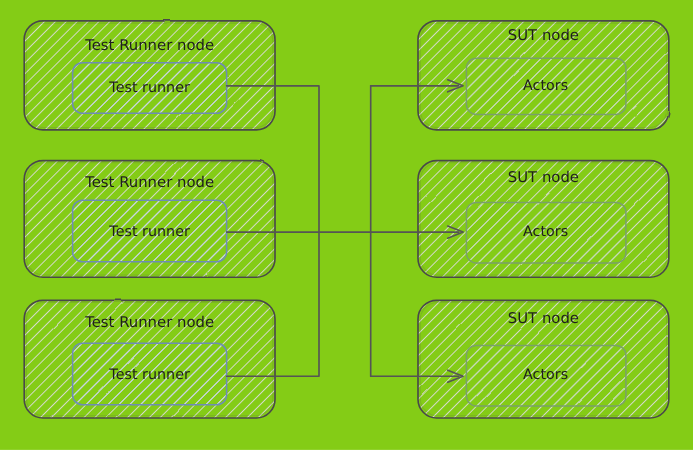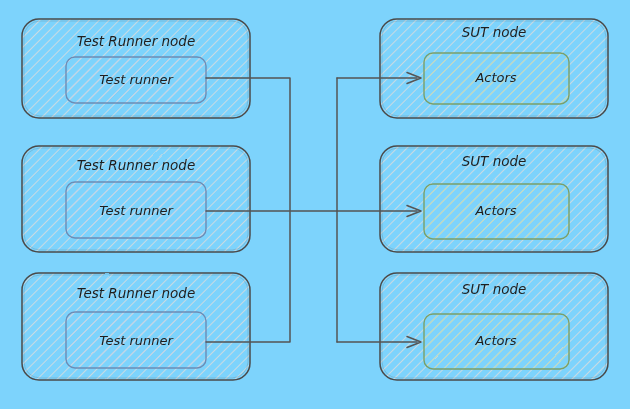--- a/index.html
+++ b/index.html
@@ -7,23 +7,22 @@
     padding: 0;
     background: #ffffff;
   }
   body {
     font-family: "DejaVu Sans", sans-serif;
   }
   #canvas {
     position: relative;
     width: 630px;
     height: 409px;
-    background: #7dd3fc;
+    background: #84cc16;
     overflow: hidden;
-    font-style: italic;
   }
   #diagram-svg {
     position: absolute;
     top: 0;
     left: 0;
     width: 630px;
     height: 409px;
   }
   .node-label, .inner-label {
     font-family: "DejaVu Sans", sans-serif;

